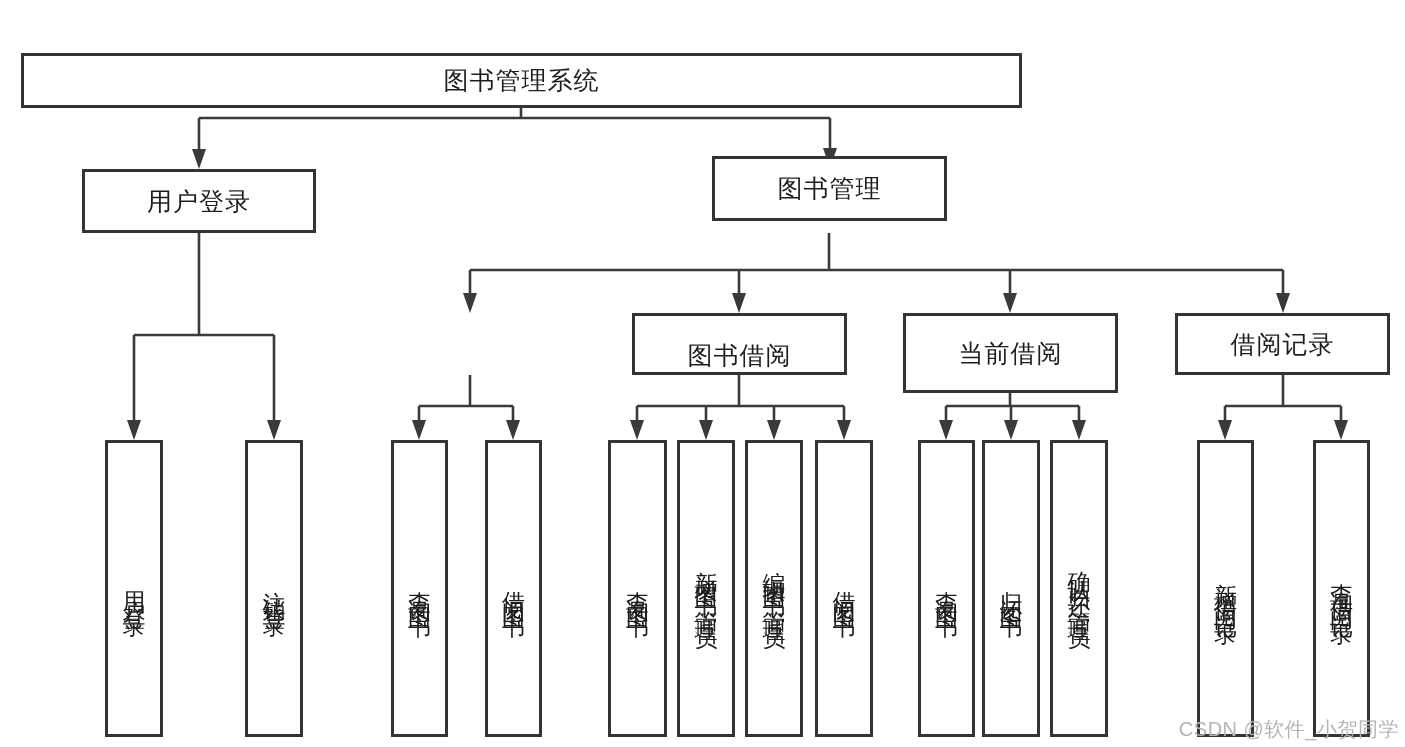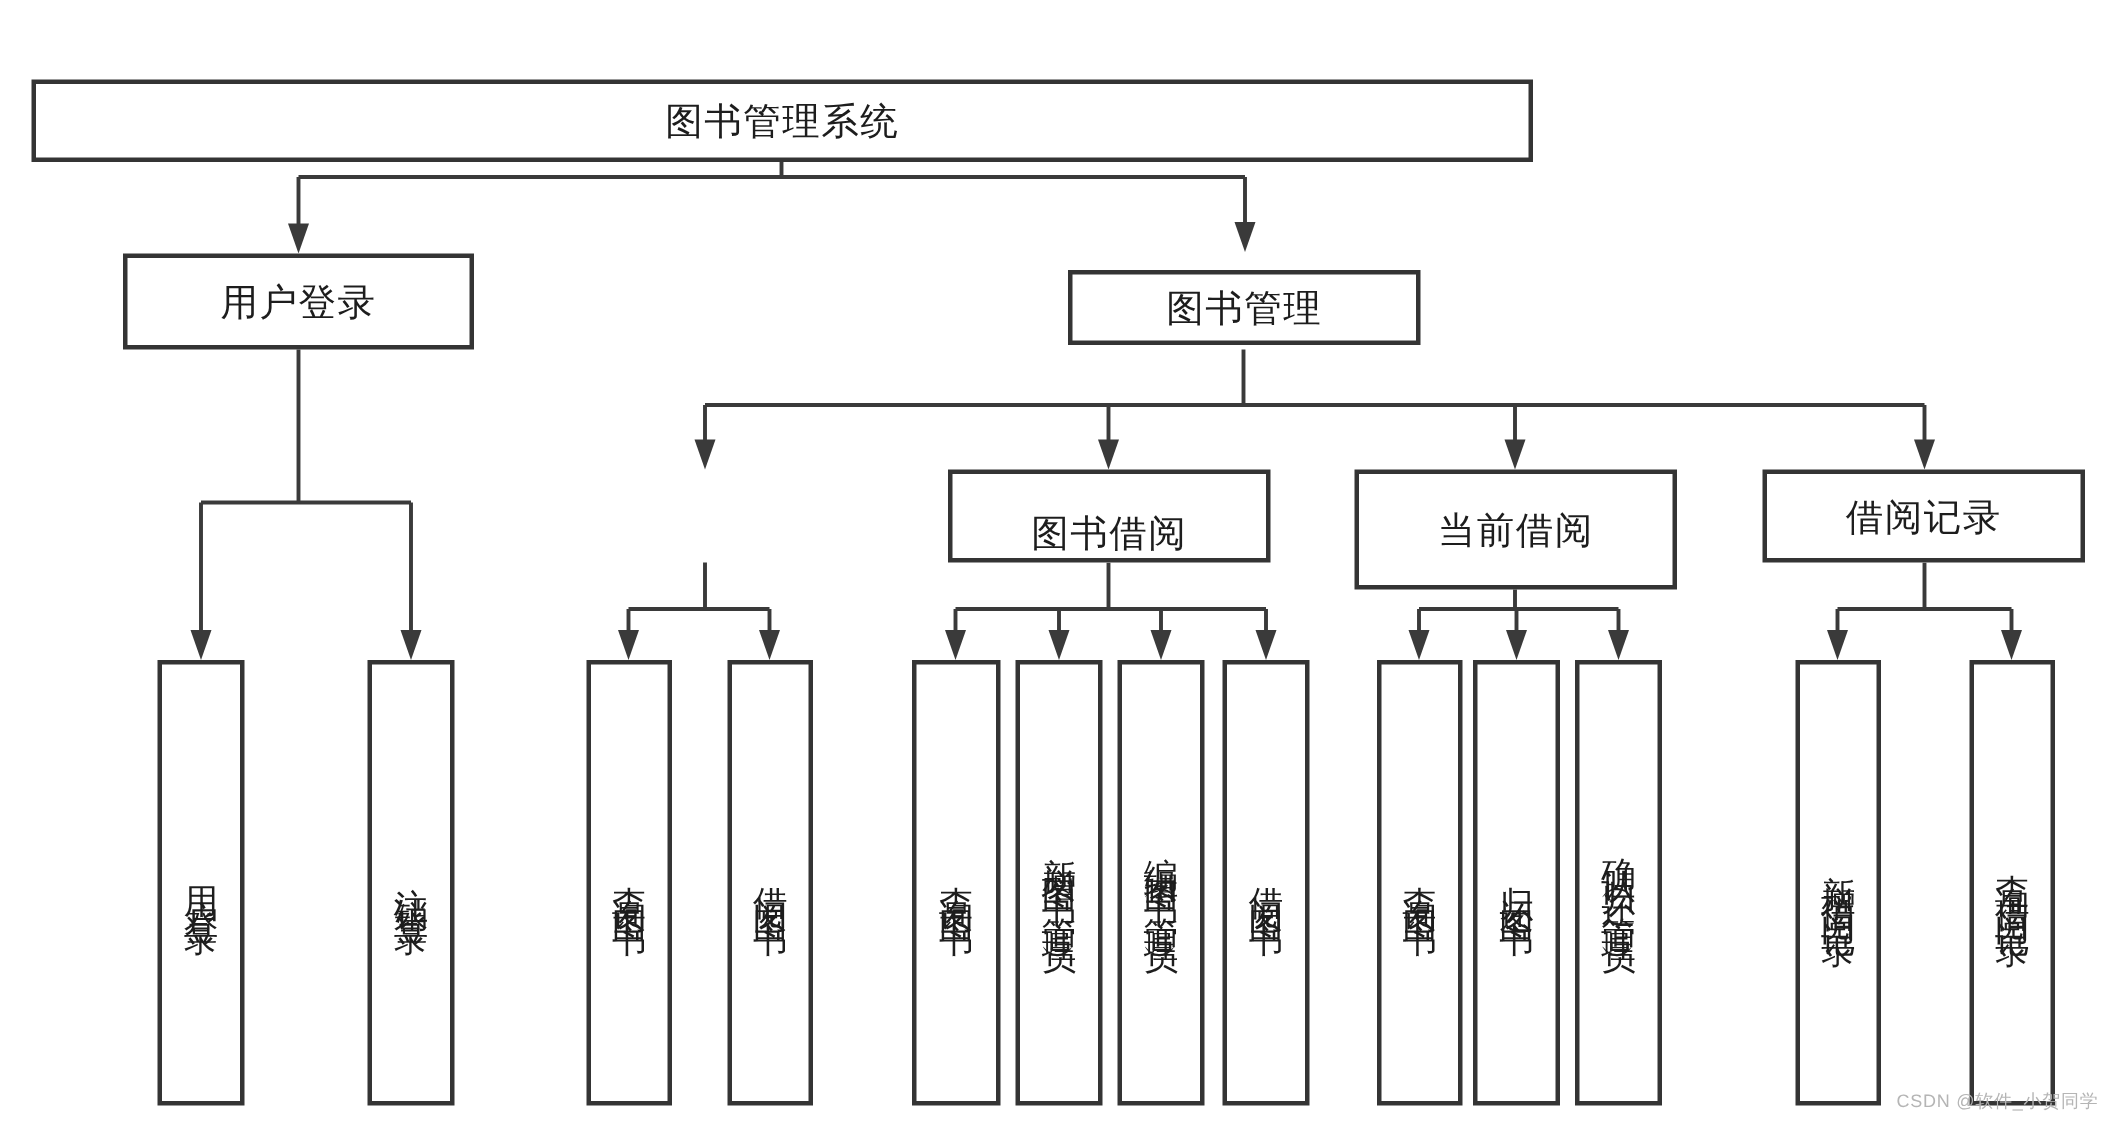--- a/index.html
+++ b/index.html
@@ -28,21 +28,21 @@
     writing-mode:vertical-rl;
     font-size:23px;
     letter-spacing:8px;
     line-height:1;
     color:#1d1d1d;
     white-space:nowrap;
   }
   .watermark{
     position:absolute;
     right:6px;bottom:4px;
-    font-size:12px;
+    font-size:20px;
     color:#b5b5b5;
     z-index:3;
     letter-spacing:0.5px;
   }
 </style>
 </head>
 <body>
 
 <div class="canvas">
 
@@ -86,21 +86,21 @@
     </g>
   </svg>
 
   <div class="node hnode" style="left:21px;top:13px;width:1001px;height:55px;margin-top:40px;">
     <span>图书管理系统</span>
   </div>
 
   <div class="node hnode" style="left:82px;top:169px;width:234px;height:64px;">
     <span>用户登录</span>
   </div>
-  <div class="node hnode" style="left:712px;top:180px;width:235px;height:50px;">
+  <div class="node hnode" style="left:712px;top:156px;width:235px;height:65px;">
     <span>图书管理</span>
   </div>
 
   <div class="node hnode" style="left:632px;top:313px;width:215px;height:62px;align-items:flex-end;">
     <span>图书借阅</span>
   </div>
   <div class="node hnode" style="left:903px;top:313px;width:215px;height:80px;">
     <span>当前借阅</span>
   </div>
   <div class="node hnode" style="left:1175px;top:313px;width:215px;height:62px;">

